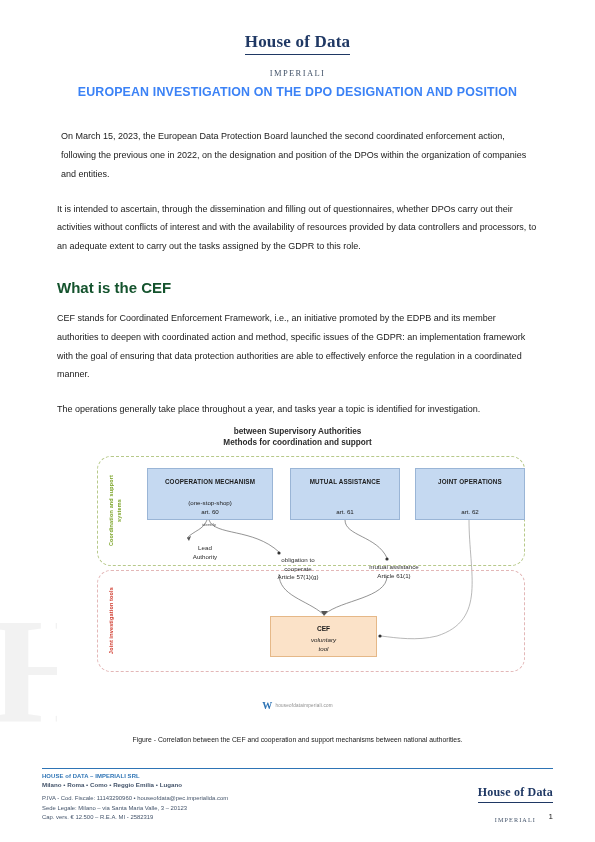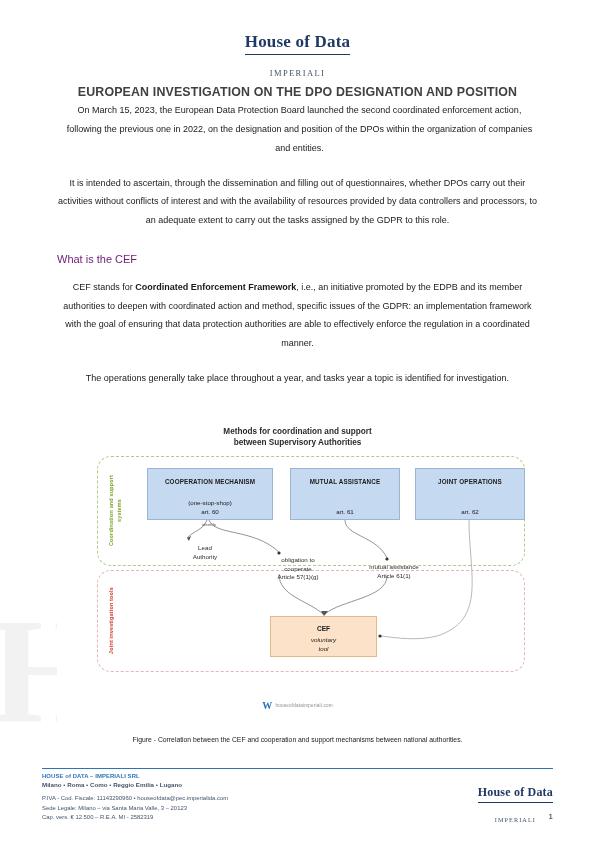--- a/index.html
+++ b/index.html
@@ -58,45 +58,46 @@
   .content {
     position: absolute;
     left: 57px; top: 84px;
     width: 481px;
     z-index: 2;
   }
 
   h1.doc-title {
     font-size: 12.4px;
     font-weight: 700;
-    color: #404040;
+    color: #3b82f6;
     letter-spacing: 0.15px;
     text-align: center;
+    margin-bottom: 26px;
     line-height: 1.4;
   }
 
   p.body-par {
     font-size: 9px;
     color: #1a1a1a;
     line-height: 2.08;
     margin-bottom: 16px;
-    text-align: center;
+    text-align: left;
     padding-left: 4px;
   }
   p.body-par.nopad { padding-left: 0; }
 
   h2.section-title {
-    font-size: 11px;
-    font-weight: 400;
-    color: #701a75;
+    font-size: 15px;
+    font-weight: 700;
+    color: #14532d;
     margin: 22px 0 12px 0;
     line-height: 1.3;
   }
 
-  b { font-weight: 700; }
+  b { font-weight: 400; }
 
   
   .figure-wrap {
     position: absolute;
     left: 57px; top: 424px;
     width: 481px;
     z-index: 2;
   }
   .diagram {
     position: relative;
@@ -294,22 +295,22 @@
 
     <p class="body-par nopad"><span>CEF stands for </span><b>Coordinated Enforcement Framework</b><span>, i.e., an initiative promoted by the EDPB and its member authorities to deepen with coordinated action and method, specific issues of the GDPR: an implementation framework with the goal of ensuring that data protection authorities are able to effectively enforce the regulation in a coordinated manner.</span></p>
 
     <p class="body-par nopad">The operations generally take place throughout a year, and tasks year a topic is identified for investigation.</p>
   </div>
 
   <div class="figure-wrap">
     <div class="diagram">
 
       <div class="diagram-title">
+        <div>between Supervisory Authorities</div>
         <div>Methods for coordination and support</div>
-        <div>between Supervisory Authorities</div>
       </div>
 
       <svg class="svg-layer" viewBox="0 0 481 305">
 
         <path d="M150,96 C146,106 138,106 130,114" fill="none" stroke="#666" stroke-width="0.7"></path>
         <polygon points="130,114 134,112 132,117" fill="#555"></polygon>
 
         <path d="M152,96 C158,112 196,104 222,128" fill="none" stroke="#666" stroke-width="0.7"></path>
         <circle cx="222" cy="129" r="1.6" fill="#333"></circle>
 

